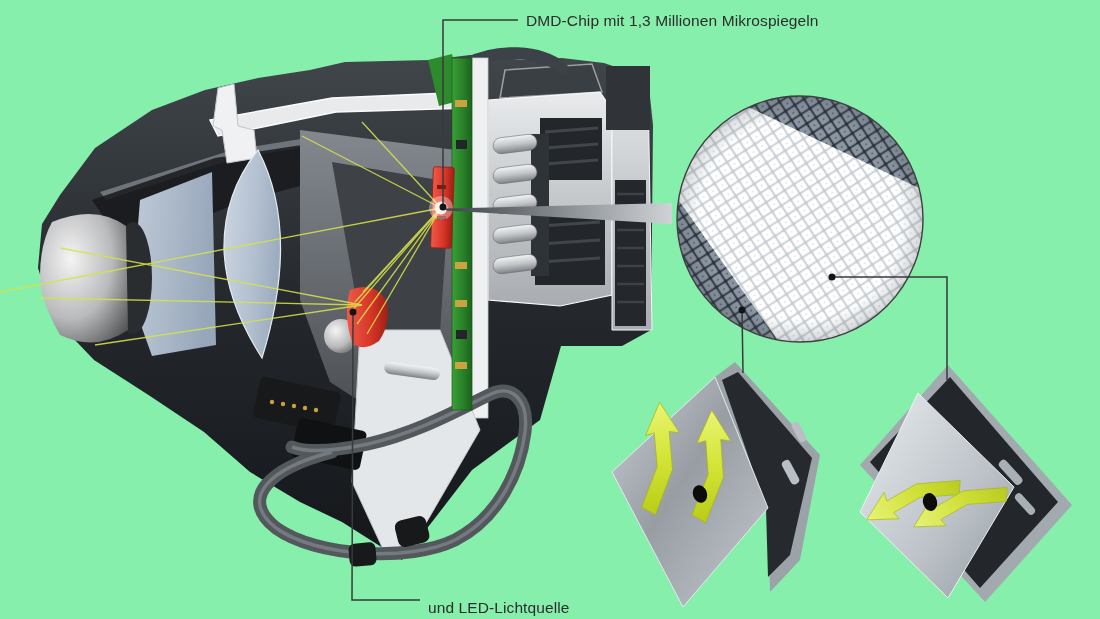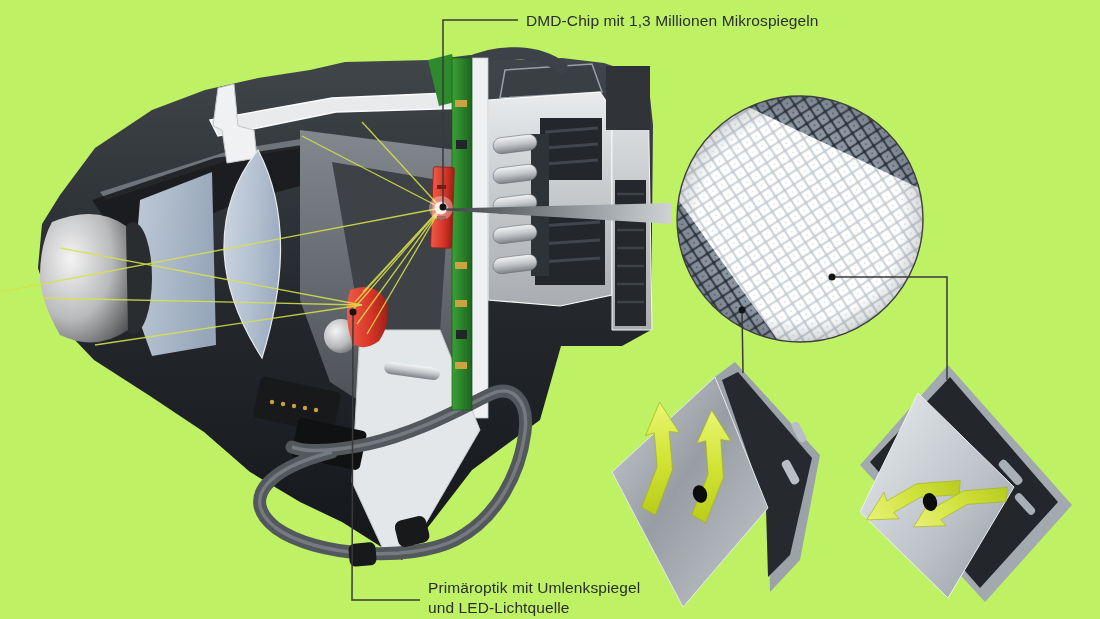--- a/index.html
+++ b/index.html
@@ -1,17 +1,17 @@
 <!DOCTYPE html>
 <html><head>
 <meta charset="utf-8">
 <style>
   html,body{margin:0;padding:0;background:#ffffff;}
   .stage{
-    position:relative;width:1100px;height:619px;background:#bef264;
+    position:relative;width:1100px;height:619px;background:#86efac;
     font-family:"Liberation Sans", sans-serif;overflow:hidden;
   }
   .stage svg{position:absolute;left:0;top:0;}
   .label{
     position:absolute;color:#2d2d2d;font-size:15.5px;line-height:20px;
     white-space:nowrap;letter-spacing:.1px;
   }
   .label-dmd{left:526px;top:11px;}
   .label-po{left:428px;top:578px;}
 </style>
@@ -281,17 +281,17 @@
     <circle cx="353" cy="312" r="3.5"></circle>
     <circle cx="832" cy="277" r="3.5"></circle>
     <circle cx="742" cy="310" r="3.5"></circle>
   </g>
 </svg>
 
 <div class="label label-dmd">
   <span>DMD-Chip mit 1,3 Millionen Mikrospiegeln</span>
 </div>
 <div class="label label-po">
-  <span>Primäroptik mit Umlenkspiegel</span><br>
+  <br>
   <span>und LED-Lichtquelle</span>
 </div>
 
 </div>
 
 </body></html>

